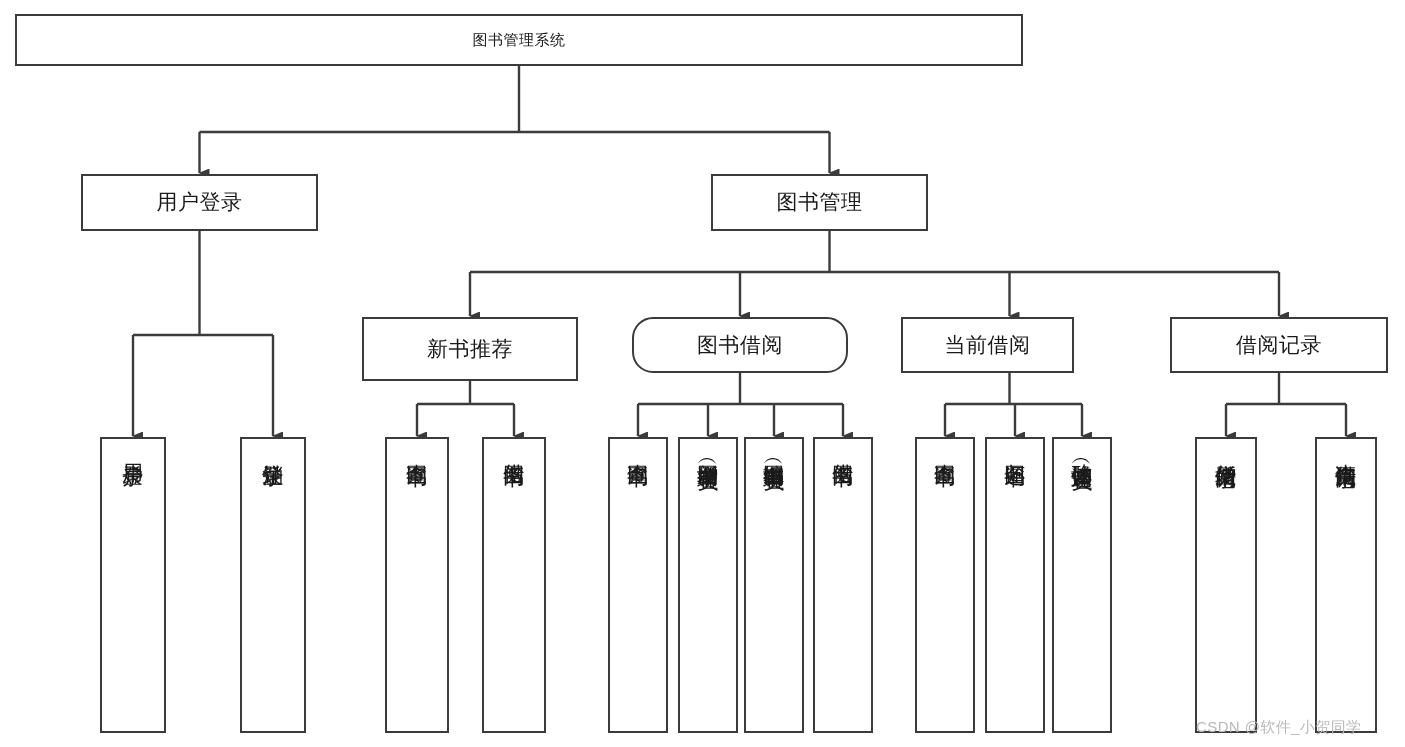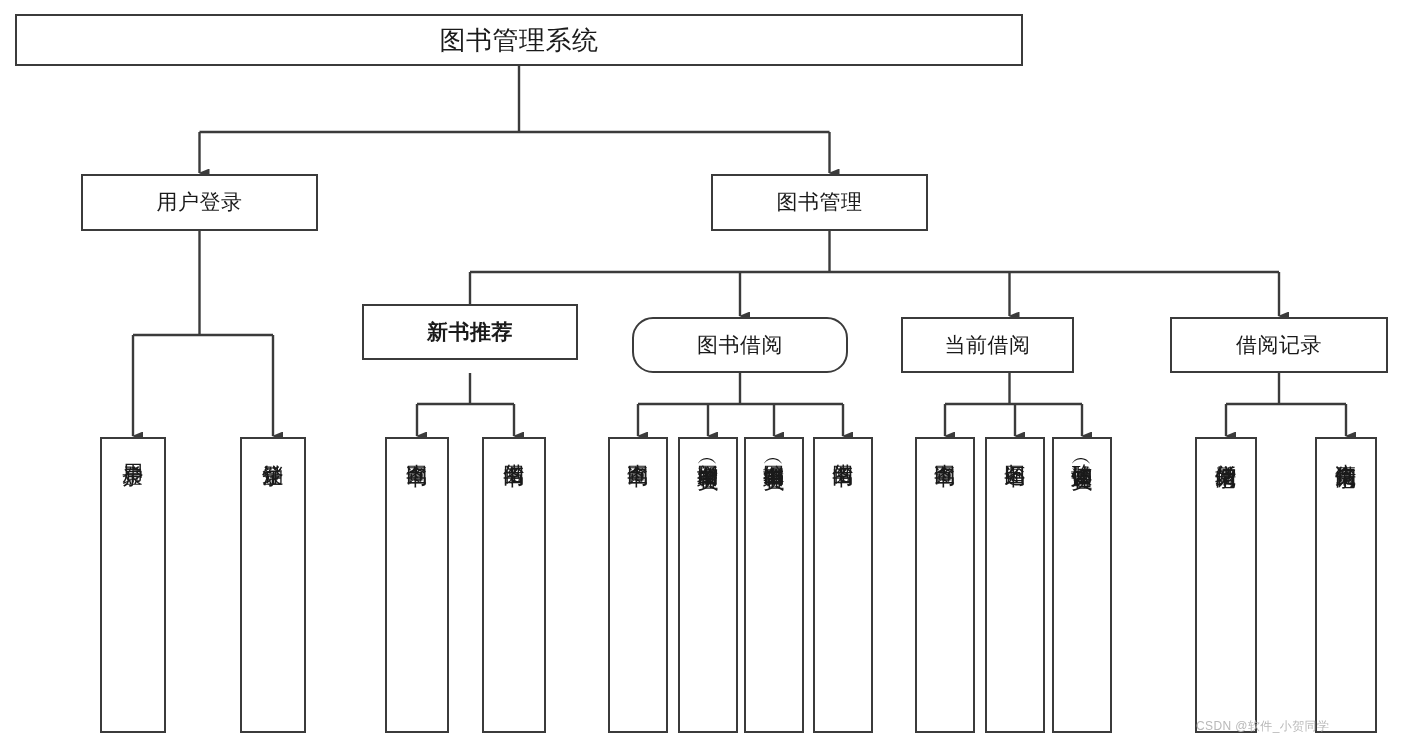--- a/index.html
+++ b/index.html
@@ -50,24 +50,24 @@
     padding-top: 8px;
   }
   .node.vert .node-label {
     writing-mode: vertical-rl;
     text-orientation: upright;
     font-size: 21px;
     line-height: 1.02;
     letter-spacing: 1px;
     white-space: nowrap;
   }
-  .node.root .node-label { font-size: 26px; }
+  .node.root .node-label { font-size: 15px; }
   .watermark {
     position: absolute;
-    font-size: 12px;
+    font-size: 15px;
     color: #b9b9b9;
     white-space: nowrap;
     letter-spacing: 0.4px;
   }
 </style>
 </head>
 <body>
 
 <div id="diagram-root">
 
@@ -117,21 +117,21 @@
   <div id="node-layer">
       <div class="node horiz root" style="left: 15px; top: 14px; width: 1008px; height: 52px;">
         <span class="node-label">图书管理系统</span>
       </div>
       <div class="node horiz" style="left: 81px; top: 174px; width: 237px; height: 57px;">
         <span class="node-label">用户登录</span>
       </div>
       <div class="node horiz" style="left: 711px; top: 174px; width: 217px; height: 57px;">
         <span class="node-label">图书管理</span>
       </div>
-      <div class="node horiz" style="left: 362px; top: 304px; width: 216px; height: 56px; font-weight: bold;">
+      <div class="node horiz" style="left: 362px; top: 317px; width: 216px; height: 64px;">
         <span class="node-label">新书推荐</span>
       </div>
       <div class="node horiz" style="left: 632px; top: 317px; width: 216px; height: 56px; border-radius: 21px;">
         <span class="node-label">图书借阅</span>
       </div>
       <div class="node horiz" style="left: 901px; top: 317px; width: 173px; height: 56px;">
         <span class="node-label">当前借阅</span>
       </div>
       <div class="node horiz" style="left: 1170px; top: 317px; width: 218px; height: 56px;">
         <span class="node-label">借阅记录</span>

